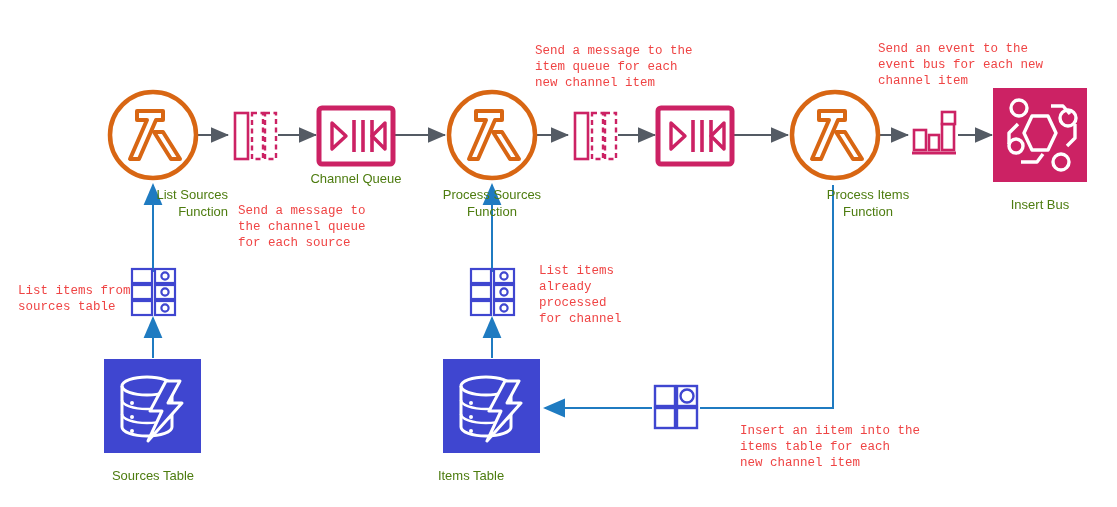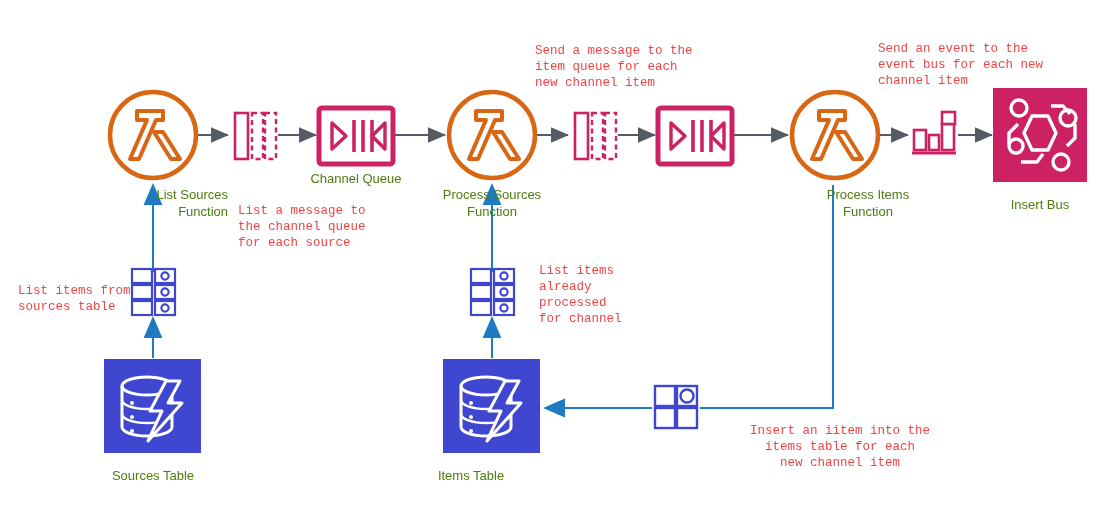--- a/index.html
+++ b/index.html
@@ -180,37 +180,37 @@
   <div class="node-label" style="left:396px;top:467px;width:150px;">Items Table</div>
 
   <svg class="abs" style="left:654px;top:385px;" width="46" height="46">
     <rect x="1" y="1" width="20" height="20" fill="#FFFFFF" stroke="#3F46D0" stroke-width="2.4"></rect>
     <rect x="23" y="1" width="20" height="20" fill="#FFFFFF" stroke="#3F46D0" stroke-width="2.4"></rect>
     <circle cx="33" cy="11" r="6.5" fill="none" stroke="#3F46D0" stroke-width="2.4"></circle>
     <rect x="1" y="23" width="20" height="20" fill="#FFFFFF" stroke="#3F46D0" stroke-width="2.4"></rect>
     <rect x="23" y="23" width="20" height="20" fill="#FFFFFF" stroke="#3F46D0" stroke-width="2.4"></rect>
   </svg>
 
-  <div class="anno" style="left:238px;top:203px;width:170px;">List a message to
+  <div class="anno" style="left:238px;top:203px;width:170px;">Send a message to
 the channel queue
 for each source</div>
 
   <div class="anno" style="left:535px;top:43px;width:190px;">Send a message to the
 item queue for each
 new channel item</div>
 
   <div class="anno" style="left:878px;top:41px;width:200px;">Send an event to the
 event bus for each new
 channel item</div>
 
   <div class="anno" style="left:539px;top:263px;width:120px;">List items
 already
 processed
 for channel</div>
 
   <div class="anno" style="left:18px;top:283px;width:140px;">List items from
 sources table</div>
 
-  <div class="anno" style="left:740px;top:423px;width:200px;text-align:center;">Insert an iitem into the
+  <div class="anno" style="left:740px;top:423px;width:200px;">Insert an iitem into the
 items table for each
 new channel item</div>
 
 </div>
 
 </body></html>

